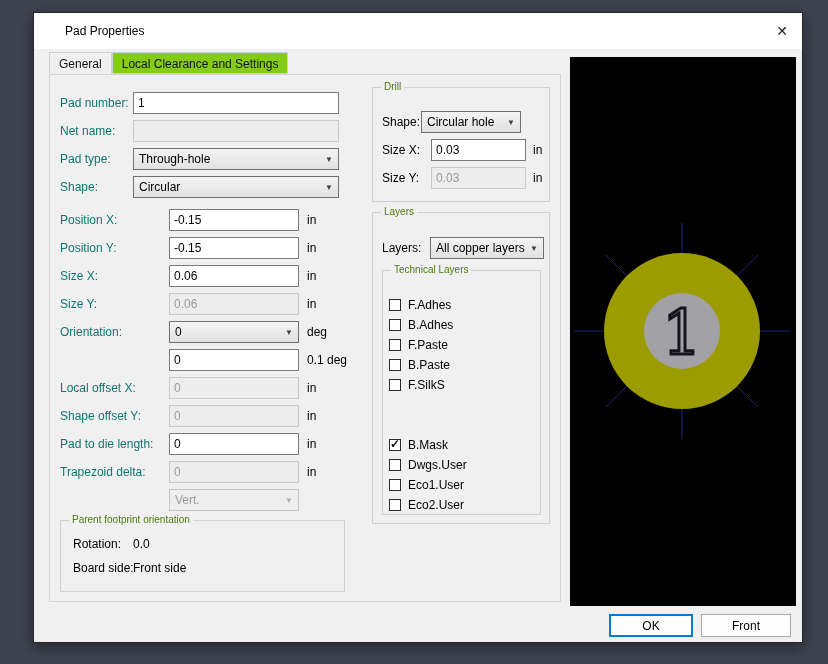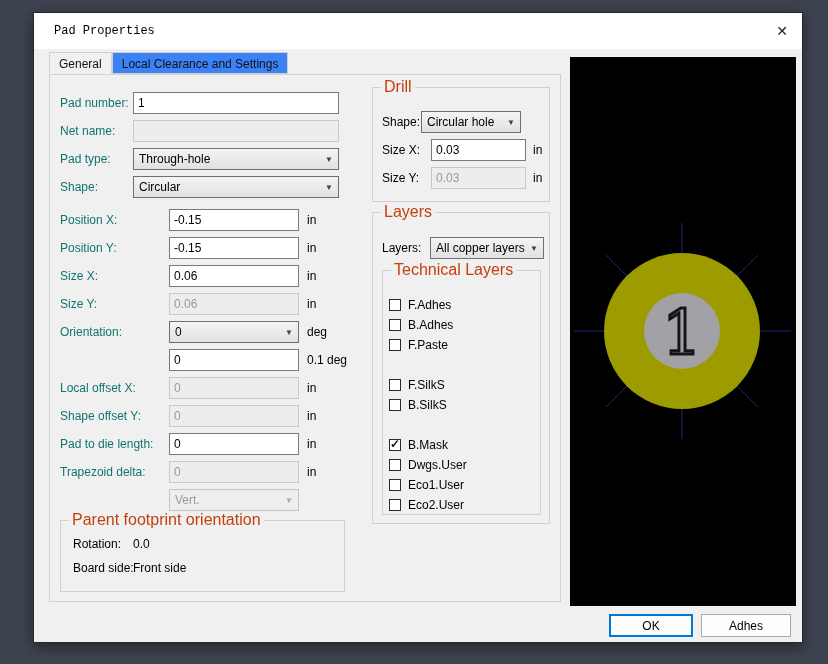--- a/index.html
+++ b/index.html
@@ -1,38 +1,38 @@
 <!DOCTYPE html>
 <html><head>
 <meta charset="utf-8">
 <style>
   * { margin:0; padding:0; box-sizing:border-box; }
   body { font-family:"Liberation Sans", sans-serif; }
   .screen { position:relative; width:828px; height:664px; background:#3d4450; overflow:hidden; font-size:12px; color:#111; }
   .dialog { position:absolute; left:33px; top:12px; width:770px; height:631px; background:#f0f0f0; border:1px solid #23262e; box-shadow:0 4px 14px rgba(0,0,0,.45); }
   .titlebar { position:absolute; left:0; top:0; width:100%; height:36px; background:#ffffff; display:flex; align-items:center; }
-  .title { margin-left:20px; font-size:12px; color:#000;font-family:Liberation Mono, monospace; }
+  .title { margin-left:31px; font-size:12px; color:#000; }
   .close { position:absolute; right:8px; top:7px; width:24px; height:22px; display:flex; align-items:center; justify-content:center; cursor:pointer; font-size:14px; color:#222; }
   .tabs { position:absolute; left:15px; top:39px; height:38px; display:flex; z-index:3; }
-  .tab { height:22px; padding:4px 9px 0 9px; font-size:12px; border:1px solid #cfcfcf; background:#3b82f6; }
+  .tab { height:22px; padding:4px 9px 0 9px; font-size:12px; border:1px solid #cfcfcf; background:#84cc16; }
   .tab.active { background:#f0f0f0; border-bottom:1px solid #f0f0f0; position:relative; top:0; z-index:4; }
   .panel { position:absolute; left:15px; top:61px; width:512px; height:528px; border:1px solid #d3d3d3; background:#f0f0f0; z-index:2; }
   .row { position:absolute; left:0; width:320px; height:22px; }
   .lbl { position:absolute; left:10px; line-height:22px; white-space:nowrap; color:#0f766e; }
   .unit { position:absolute; left:257px; line-height:22px; white-space:nowrap; color:#000; }
   .textbox { position:absolute; height:22px; border:1px solid #7a7a7a; background:#ffffff; font:12px "Liberation Sans",sans-serif; padding:0 4px; color:#000; }
   .textbox.disabled { background:#ededed; border-color:#c9c9c9; color:#9a9a9a; }
   .combo { position:absolute; height:22px; border:1px solid #707070; background:linear-gradient(#f4f4f4,#e1e1e1); display:flex; align-items:center; justify-content:space-between; padding:0 5px; color:#000; cursor:default; }
   .combo .arrow { font-size:8px; color:#404040; margin-left:5px; }
   .combo.disabled { border-color:#c5c5c5; color:#9c9c9c; background:#eeeeee; }
   .combo.disabled .arrow { color:#aaaaaa; }
   .wide { left:83px; width:206px; }
   .narrow { left:119px; width:130px; }
   .group { position:absolute; border:1px solid #d0d0d0; }
-  .legend { position:absolute; top:-8px; left:8px; background:#f0f0f0; padding:0 3px; font-size:16px; line-height:14px; white-space:nowrap; color:#c2410c; }
+  .legend { position:absolute; top:-8px; left:8px; background:#f0f0f0; padding:0 3px; font-size:10px; line-height:14px; white-space:nowrap; color:#4d7c0f; }
   .gtext { position:absolute; line-height:22px; white-space:nowrap; color:#000; }
   .layer-item { position:absolute; left:0; width:100%; height:20px; }
   .checkbox { position:absolute; left:6px; top:3px; width:12px; height:12px; border:1px solid #2b2b2b; background:#ffffff; }
   .checkbox.checked::after { content:"✓"; position:absolute; left:0; top:-3px; font-size:12px; font-weight:bold; color:#101010; }
   .layer-label { position:absolute; left:25px; line-height:19px; color:#000; }
   .preview { position:absolute; left:536px; top:44px; width:226px; height:549px; background:#000000; }
   .btn { position:absolute; top:601px; height:23px; display:flex; align-items:center; justify-content:center; font-size:12px; background:#fdfdfd; cursor:pointer; color:#000; }
   .btn.ok { left:575px; width:84px; border:2px solid #0078d7; }
   .btn.cancel { left:667px; width:90px; border:1px solid #a9a9a9; }
 </style>
@@ -177,27 +177,27 @@
             <span class="layer-label">F.Adhes</span>
           </div>
           <div class="layer-item" style="top:45px">
             <span class="checkbox"></span>
             <span class="layer-label">B.Adhes</span>
           </div>
           <div class="layer-item" style="top:65px">
             <span class="checkbox"></span>
             <span class="layer-label">F.Paste</span>
           </div>
+          <div class="layer-item" style="top:85px">
+            <span class="checkbox"></span>
+            <span class="layer-label">B.Paste</span>
+          </div>
           <div class="layer-item" style="top:105px">
             <span class="checkbox"></span>
             <span class="layer-label">F.SilkS</span>
-          </div>
-          <div class="layer-item" style="top:125px">
-            <span class="checkbox"></span>
-            <span class="layer-label">B.SilkS</span>
           </div>
           <div class="layer-item" style="top:185px">
             <span class="checkbox"></span>
             <span class="layer-label">Dwgs.User</span>
           </div>
           <div class="layer-item" style="top:165px">
             <span class="checkbox checked"></span>
             <span class="layer-label">B.Mask</span>
           </div>
           <div class="layer-item" style="top:205px">
@@ -218,15 +218,15 @@
         <line x1="112" y1="166" x2="112" y2="382" stroke-width="1" stroke="#23237a"></line>
         <line x1="36" y1="198" x2="188" y2="350" stroke-width="1" stroke="#23237a"></line>
         <line x1="36" y1="350" x2="188" y2="198" stroke-width="1" stroke="#23237a"></line>
         <circle cx="112" cy="274" r="78" fill="#9c9c00"></circle>
         <circle cx="112" cy="274" r="38" fill="#a2a2a6"></circle>
         <text x="112" y="297" text-anchor="middle" font-size="62" font-family="DejaVu Serif, serif" fill="none" stroke-width="3" stroke="#14141c">1</text>
       </svg>
     </div>
 
     <div class="btn ok">OK</div>
-    <div class="btn cancel">Adhes</div>
+    <div class="btn cancel">Front</div>
   </div>
 </div>
 
 </body></html>

